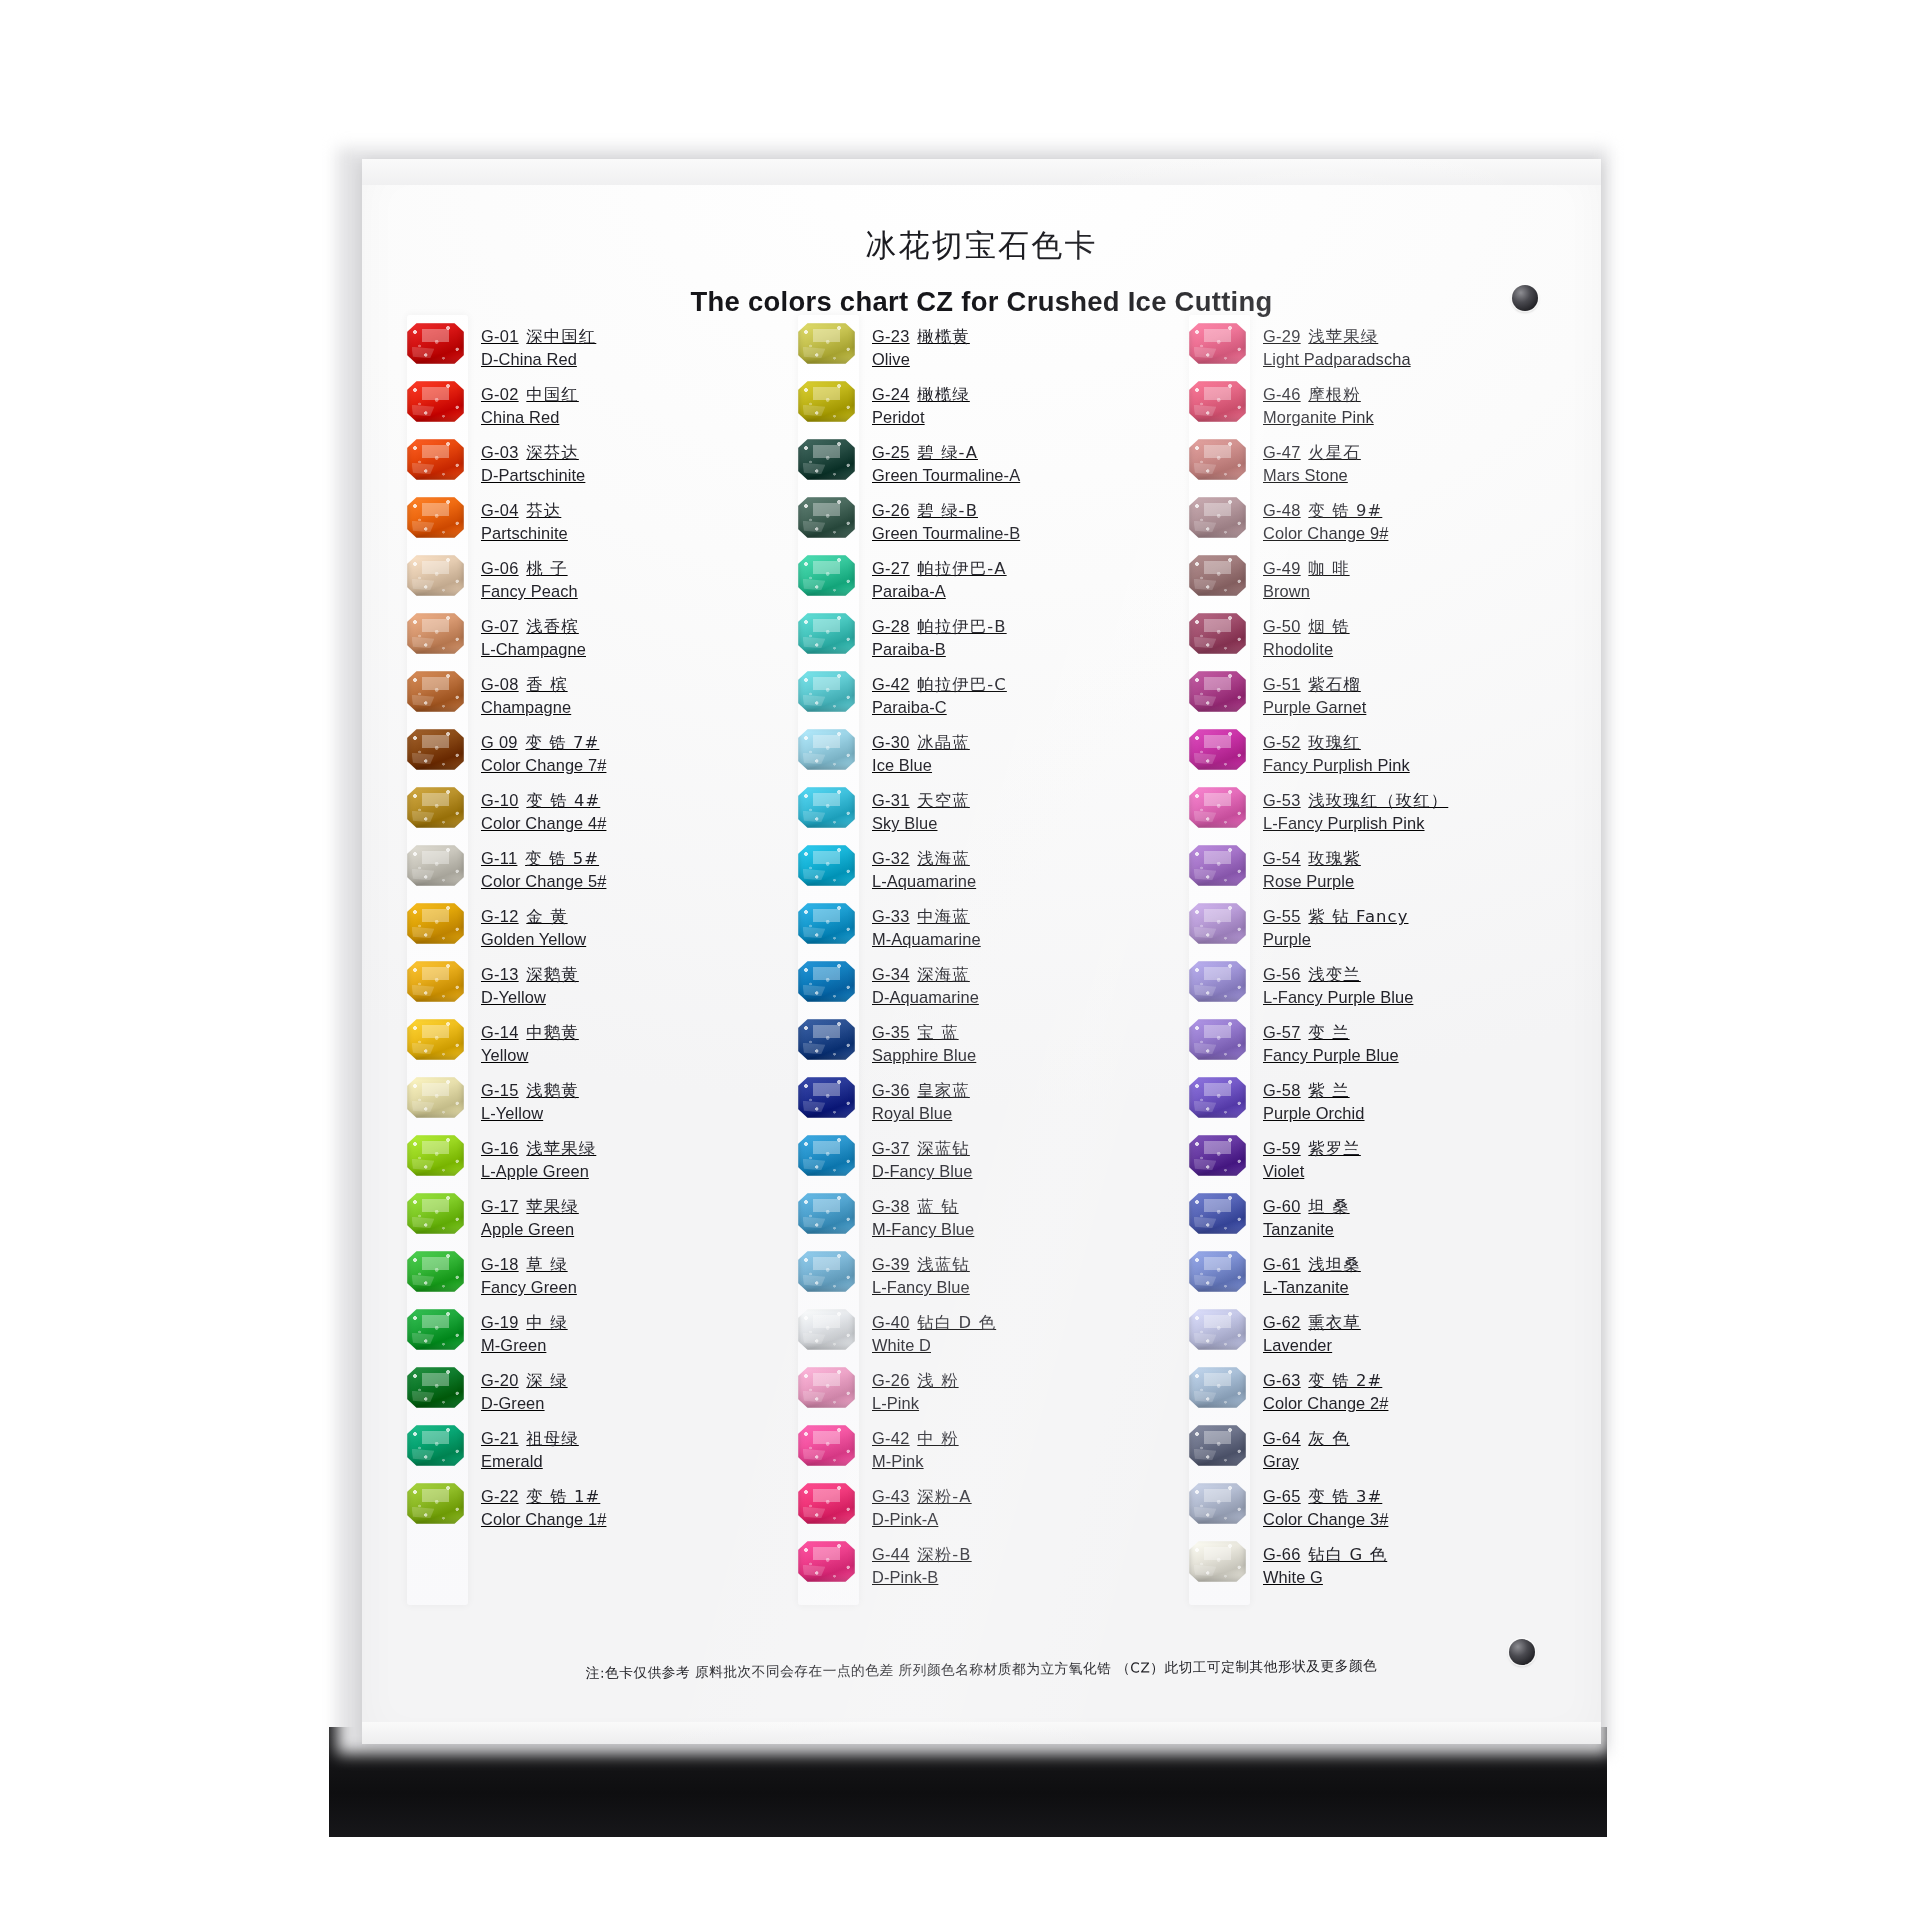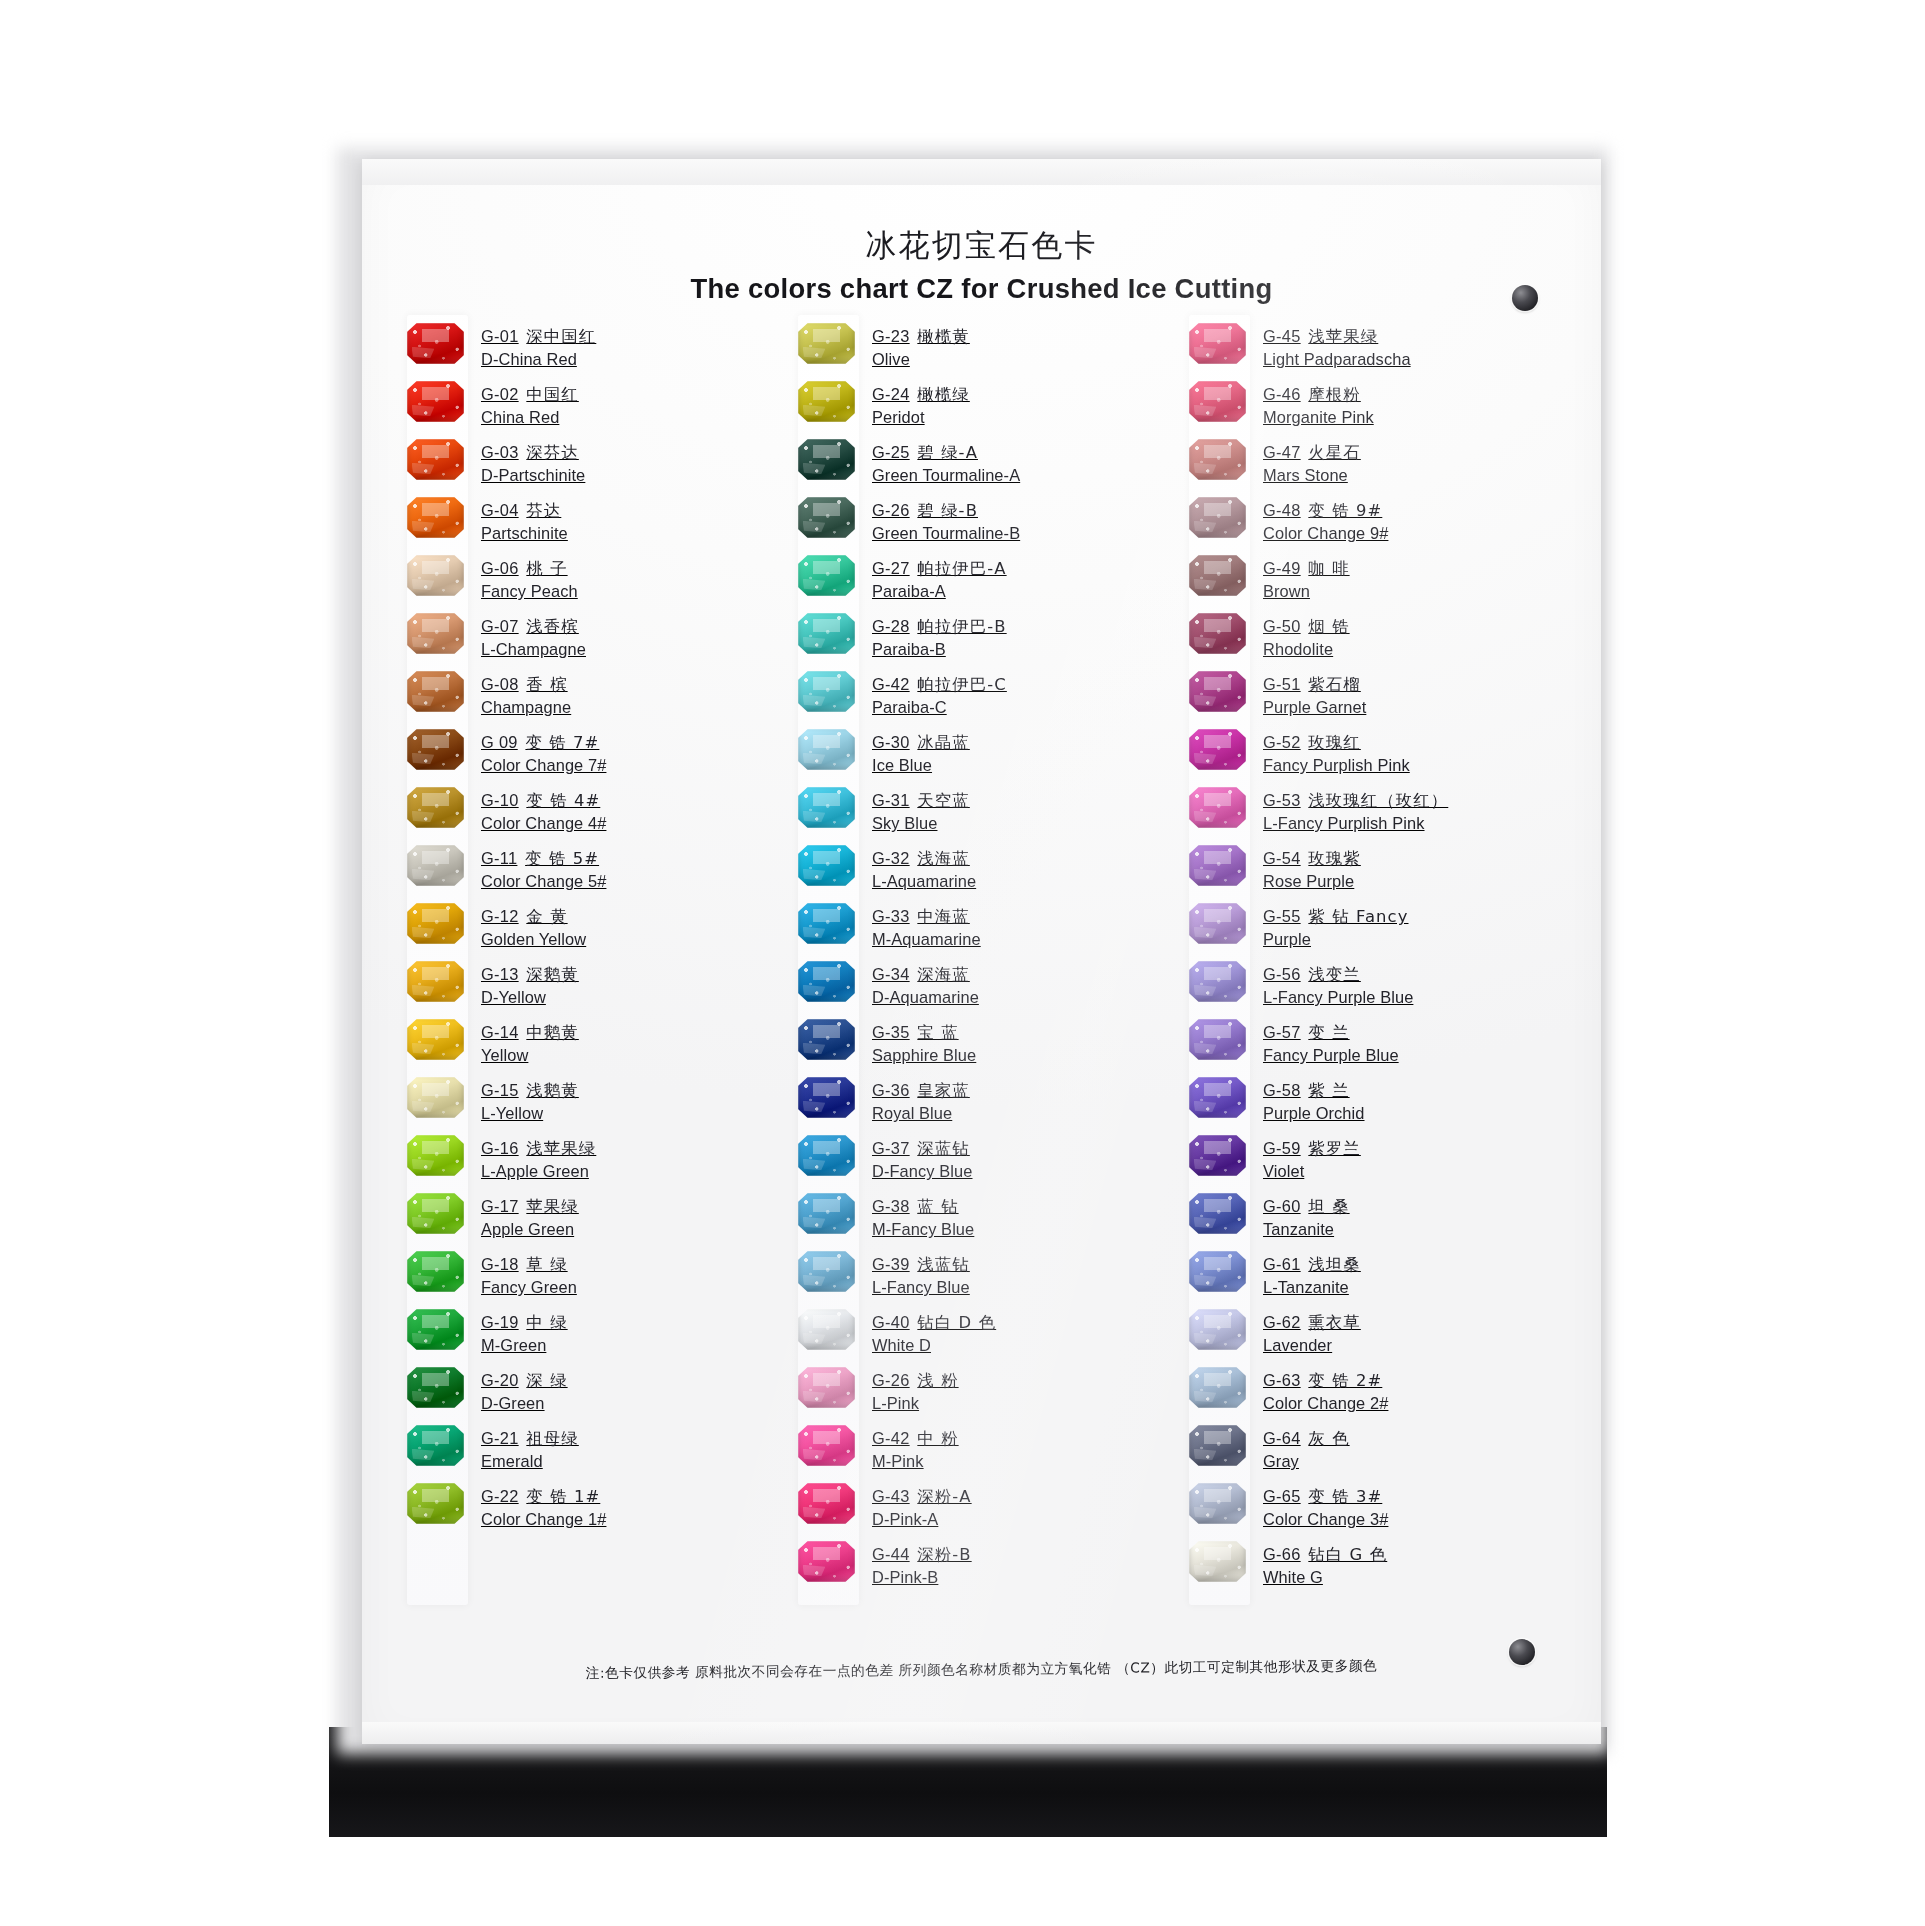--- a/index.html
+++ b/index.html
@@ -44,21 +44,21 @@
   #screw-top-right{right:63px;top:126px;}
   #screw-bottom-right{right:66px;top:1480px;}
 
   
   #title-block{position:absolute;left:0;top:66px;width:100%;text-align:center;}
   #title-cn{
     font-size:31px;color:#1b1b20;letter-spacing:2.2px;
     font-family:"DejaVu Sans","Liberation Sans",sans-serif;
   }
   #title-en{
-    margin-top:6px;font-size:27.4px;color:#16161a;font-weight:700;
+    margin-top:19px;font-size:27.4px;color:#16161a;font-weight:700;
     letter-spacing:0.3px;
   }
 
   
   #columns{
     position:absolute;left:33px;top:164px;width:1173px;
     display:flex;justify-content:flex-start;gap:0px;
   }
   .column{width:391px;position:relative;}
   .strip{
@@ -767,21 +767,21 @@
             <div class="row">
               <div class="gem-cell">
                 <div class="gem" style="background: linear-gradient(160deg, rgb(255, 119, 160) 0%, rgb(236, 93, 134) 38%, rgb(202, 59, 100) 72%, rgb(246, 103, 144) 100%);">
                   <div class="facet-table"></div>
                   <div class="facet-lo"></div>
                   <div class="sparkle"></div>
                   <div class="edge"></div>
                 </div>
               </div>
               <div class="label-cell">
-                <div class="lbl-cn"><span class="code">G-45</span><span class="cn">浅苹果绿</span></div>
+                <div class="lbl-cn"><span class="code">G-29</span><span class="cn">浅苹果绿</span></div>
                 <div class="lbl-en">Light Padparadscha</div>
               </div>
             </div>
             <div class="row">
               <div class="gem-cell">
                 <div class="gem" style="background: linear-gradient(160deg, rgb(253, 104, 140) 0%, rgb(227, 78, 114) 38%, rgb(193, 44, 80) 72%, rgb(237, 88, 124) 100%);">
                   <div class="facet-table"></div>
                   <div class="facet-lo"></div>
                   <div class="sparkle"></div>
                   <div class="edge"></div>

